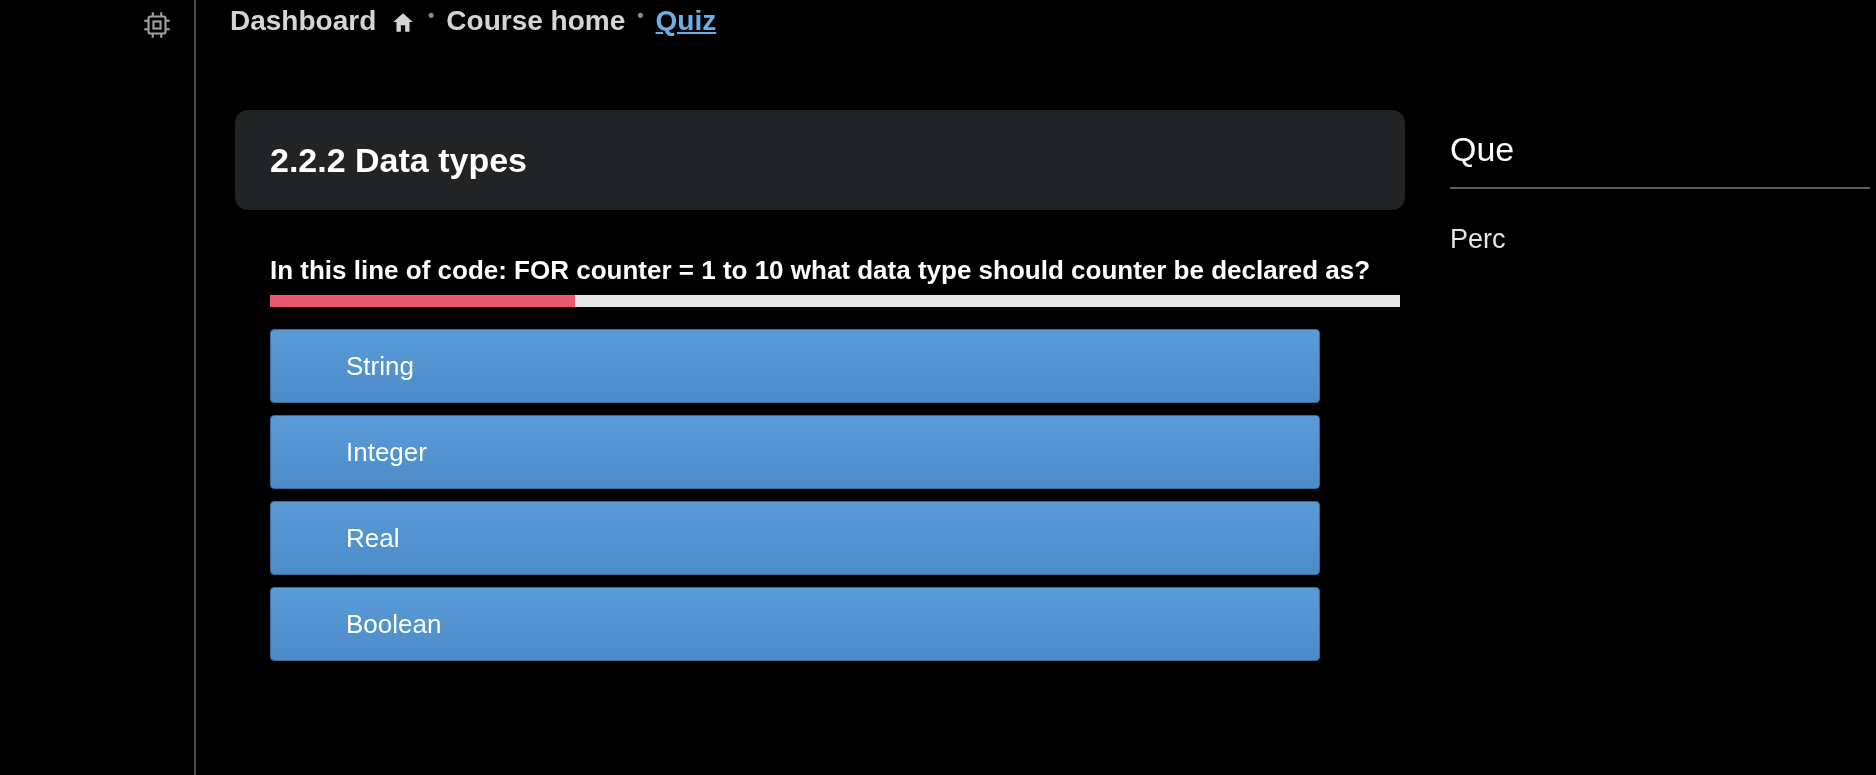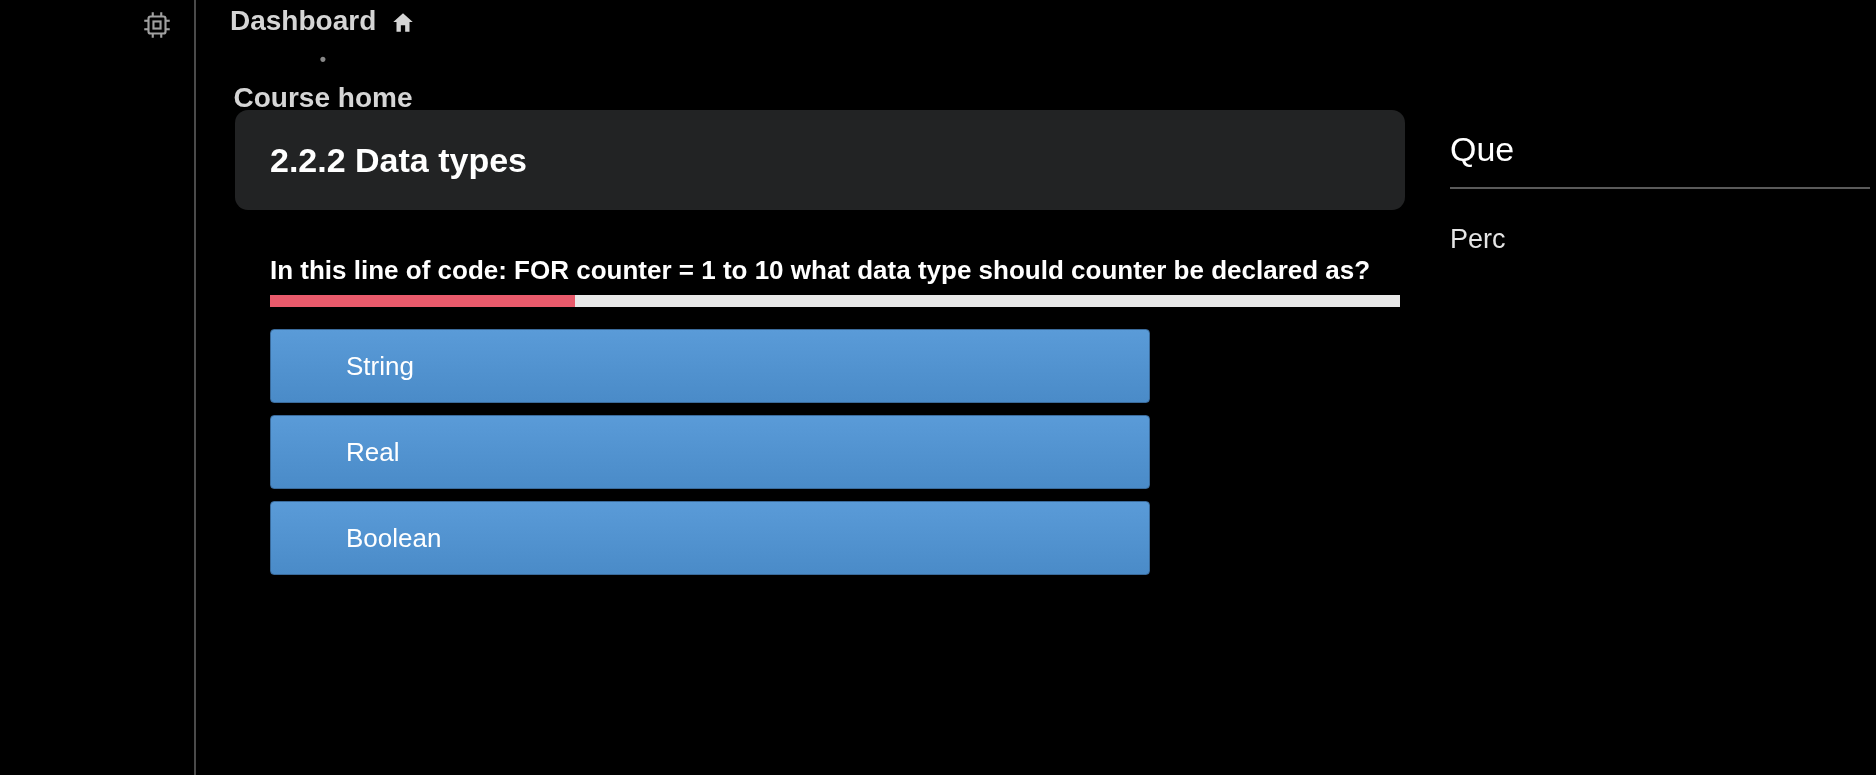--- a/index.html
+++ b/index.html
@@ -38,25 +38,24 @@
       align-items: center;
       justify-content: center;
       color: #b0b0b0;
     }
     
     .breadcrumb {
       position: absolute;
       left: 230px;
       top: 5px;
       display: flex;
-      align-items: center;
+      align-items: flex-start;
       gap: 12px;
       font-size: 28px;
       font-weight: 600;
-      flex-direction: column;
     }
     
     .breadcrumb-item {
       color: #d5d5d5;
     }
     
     .breadcrumb-item.active {
       color: #6ab0e8;
     }
     
@@ -116,21 +115,21 @@
       display: flex;
     }
     
     .progress-fill {
       height: 100%;
       background: #e85a6b;
       width: 27%;
     }
     
     .answer-option {
-      width: 880px;
+      width: 1050px;
       height: 74px;
       background: linear-gradient(to bottom, #5a9bd8, #4a8bc8);
       border: 1px solid #3a6a9a;
       border-radius: 4px;
       margin-bottom: 12px;
       display: flex;
       align-items: center;
       padding-left: 75px;
       font-size: 26px;
       font-weight: 400;
@@ -203,20 +202,23 @@
   <div class="question-text">In this line of code: FOR counter = 1 to 10 what data type should counter be declared as?</div>
 
   <div class="progress-bar">
     <div class="progress-fill" style="width: 27%;"></div>
   </div>
 
   <div class="answer-option">
     <span>String</span>
   </div>
   <div class="answer-option">
+    <span>Integer</span>
+  </div>
+  <div class="answer-option">
     <span>Real</span>
   </div>
   <div class="answer-option">
     <span>Boolean</span>
   </div>
 </div>
 
 <div class="side-panel">
   <div class="side-heading">Que</div>
   <div class="side-stat">Perc</div>

